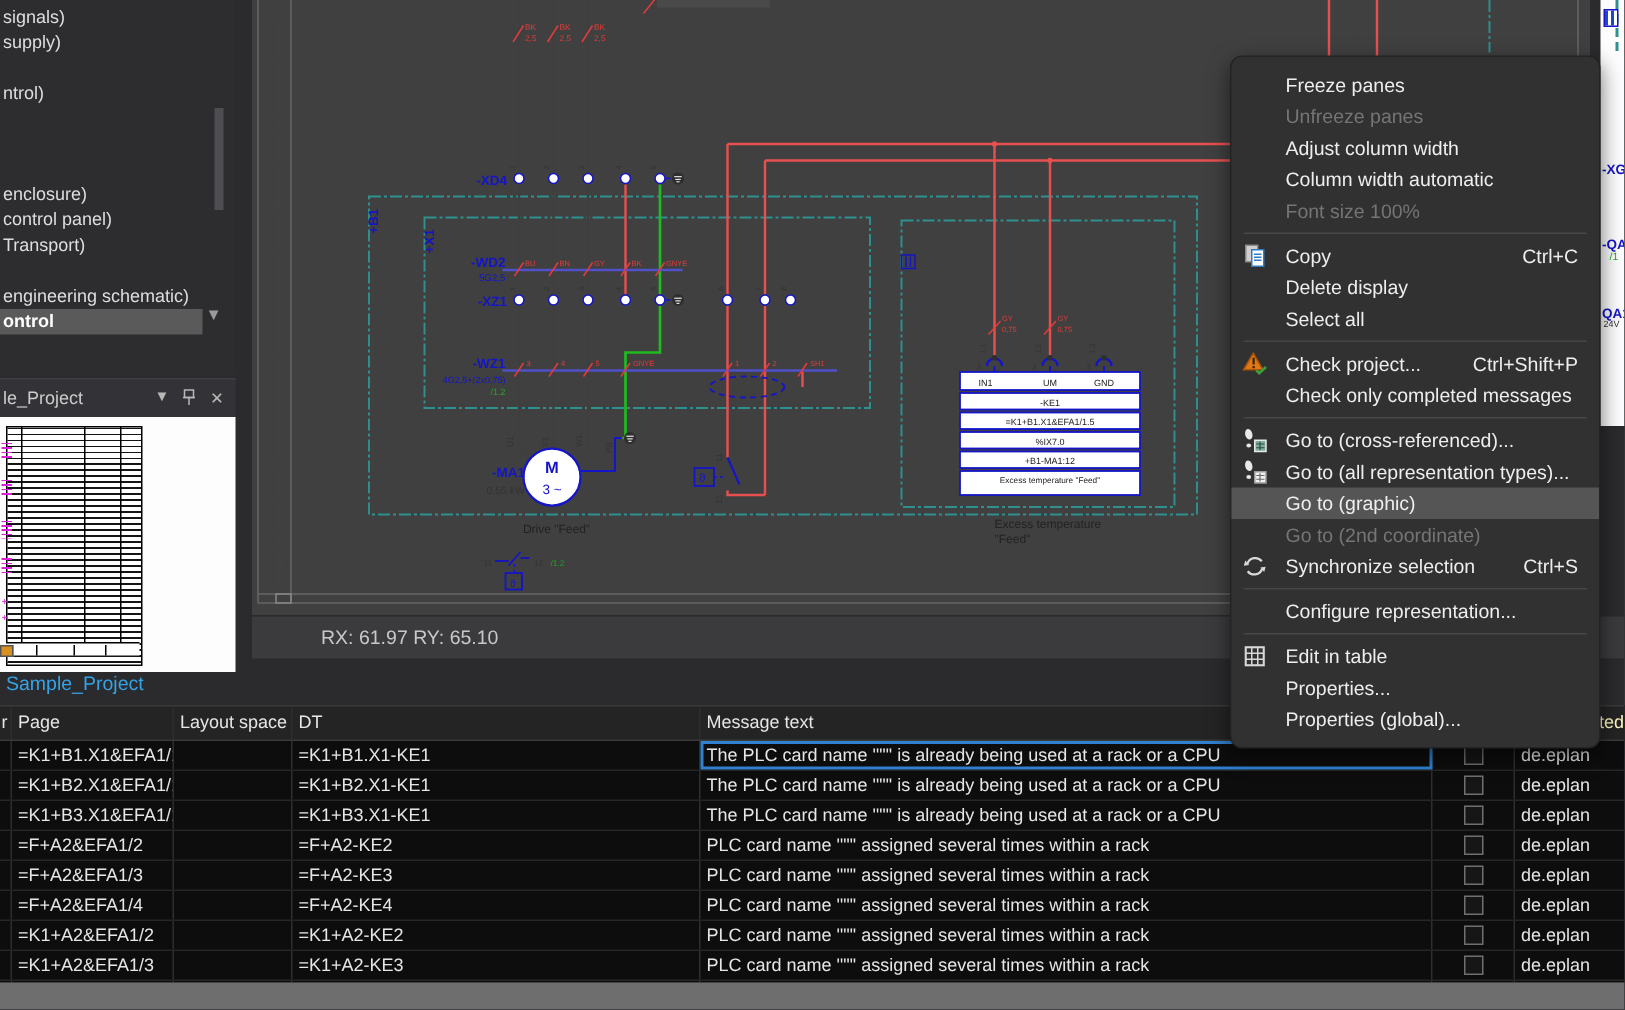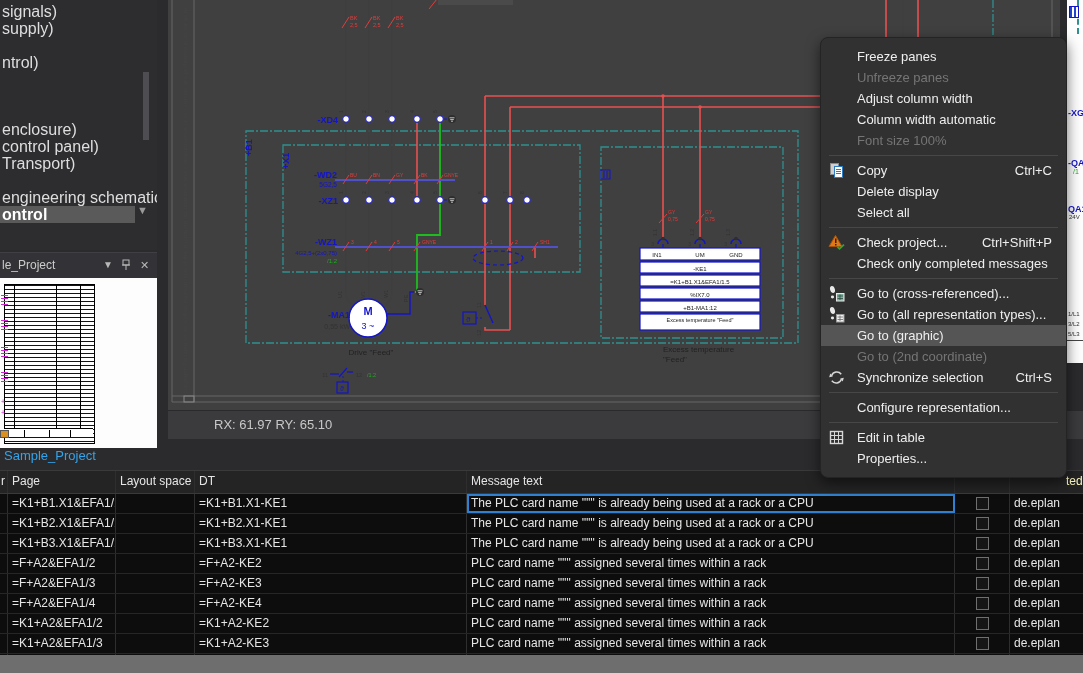--- a/index.html
+++ b/index.html
@@ -2,21 +2,21 @@
 <html><head>
 <meta charset="utf-8">
 <style>
   html,body{margin:0;padding:0;}
   body{width:1083px;height:673px;background:#2b2b2e;overflow:hidden;position:relative;
        font-family:"Liberation Sans",sans-serif;color:#dcdcdc;}
   .abs{position:absolute;}
 
   
   #tree{left:0;top:0;width:157px;height:250px;background:#2d2d30;overflow:hidden;}
-  .tree-item{position:absolute;left:2px;height:17px;line-height:17px;font-size:16px;color:#dedede;white-space:nowrap;}
+  .tree-item{position:absolute;left:2px;height:17px;line-height:17px;font-size:12px;color:#dedede;white-space:nowrap;}
   .tree-item.hl{left:0;padding-left:2px;width:133px;background:#5a5a5a;color:#fff;font-weight:bold;}
   #tree .thumb-scroll{position:absolute;left:143px;top:72px;width:6px;height:68px;background:#4d4d52;}
   #tree .dd{position:absolute;left:137px;top:204px;font-size:11px;color:#9a9a9a;}
 
   
   #pvhead{left:0;top:252px;width:157px;height:26px;background:#333337;border-top:1px solid #3f3f44;}
   #pvhead .t{position:absolute;left:2px;top:5px;font-size:12px;color:#cccccc;white-space:nowrap;}
   #pvhead .ic{position:absolute;top:6px;font-size:10px;color:#b8b8b8;}
   #pvwhite{left:0;top:278px;width:157px;height:170px;background:#fdfdfd;}
   #page-thumb{position:absolute;left:4px;top:6px;width:89px;height:158px;border:1px solid #000;
@@ -28,21 +28,21 @@
   #thumb-foot{position:absolute;left:4px;top:150px;width:89px;height:8px;background:#fff;border-top:1px solid #000;}
   #thumb-foot i{position:absolute;top:1px;width:1px;height:7px;background:#000;}
   #thumb-ico{position:absolute;left:0px;top:152px;width:7px;height:6px;background:#d89020;border:1px solid #555;}
 
   
   #draw{left:168px;top:0;width:892px;height:410px;background:#404040;}
   #statusbar{left:168px;top:410px;width:915px;height:28px;background:#3b3b3e;border-top:1px solid #2a2a2c;}
   #statusbar span{position:absolute;left:46px;top:6px;font-size:13px;color:#c8c8c8;}
 
   
-  #rstrip{left:1067px;top:0;width:16px;height:363px;background:#fdfdfd;overflow:hidden;}
+  #rstrip{left:1067px;top:0;width:16px;height:284px;background:#fdfdfd;overflow:hidden;}
   #rstrip .f{position:absolute;white-space:nowrap;}
   #rstrip .blue{color:#1414c8;font-weight:bold;font-size:9px;}
   #rstrip .green{color:#1faa1f;font-size:7px;}
   #rstrip .dark{color:#333;font-size:6px;}
   #rstrip .tealdash{left:10px;top:0;height:34px;border-left:2px dashed #2f9090;}
   #rstrip .mini{left:2px;top:6px;width:8px;height:10px;border:1px solid #1414c8;
       background:repeating-linear-gradient(90deg,#2244cc 0 2px,#fff 2px 4px);}
   #rstrip .line{left:0;top:340px;width:16px;height:1px;background:#444;}
 
   
@@ -584,13 +584,16 @@
       <svg width="17" height="17" viewBox="0 0 17 17">
           <rect x="2.5" y="2.5" width="12" height="12" fill="none" stroke="#d8d8d8" stroke-width="1.4"></rect>
           <path d="M2.5 6.5h12M2.5 10.5h12M6.5 2.5v12M10.5 2.5v12" stroke="#d8d8d8"></path>
         </svg>
     </span>
     <span>Edit in table</span>
   </div>
   <div class="mi">
       <span>Properties...</span>
     </div>
+  <div class="mi">
+      <span>Properties (global)...</span>
+    </div>
 </div>
 
 </body></html>

